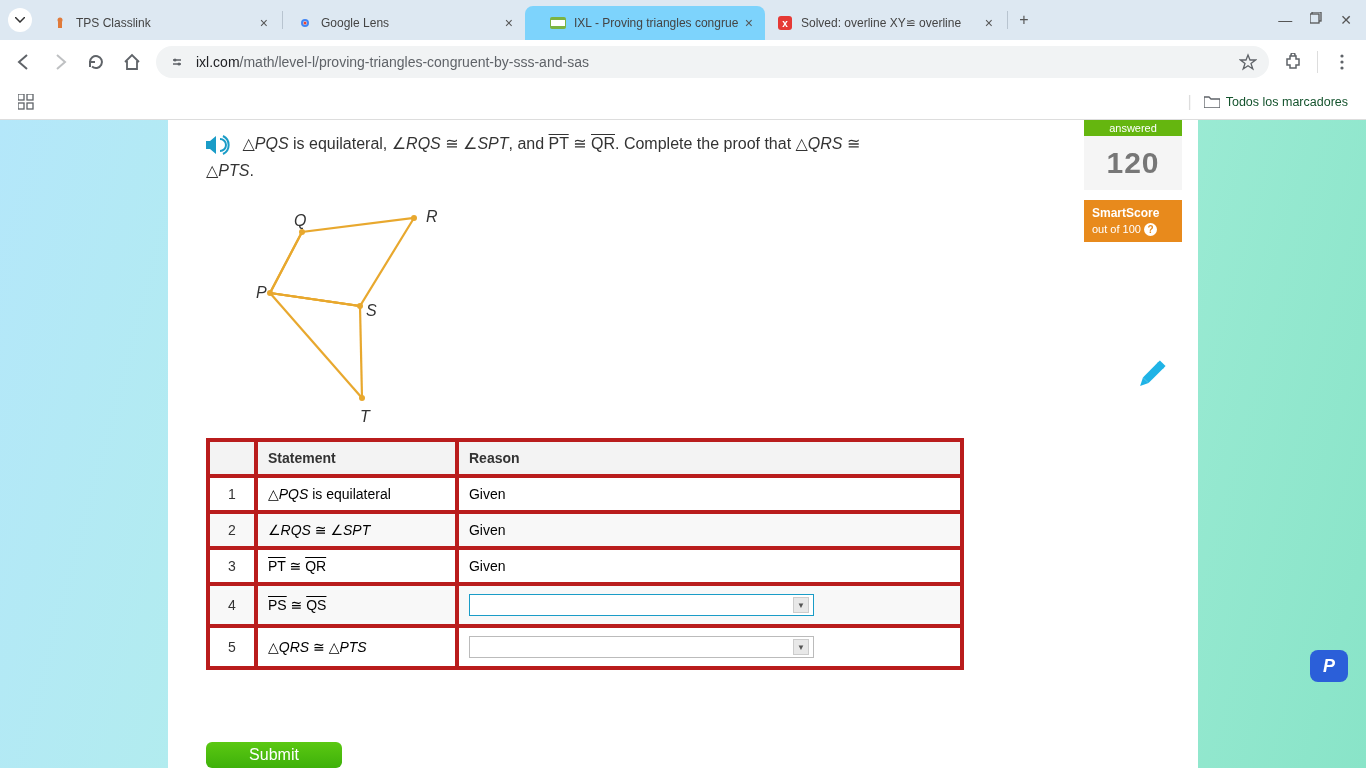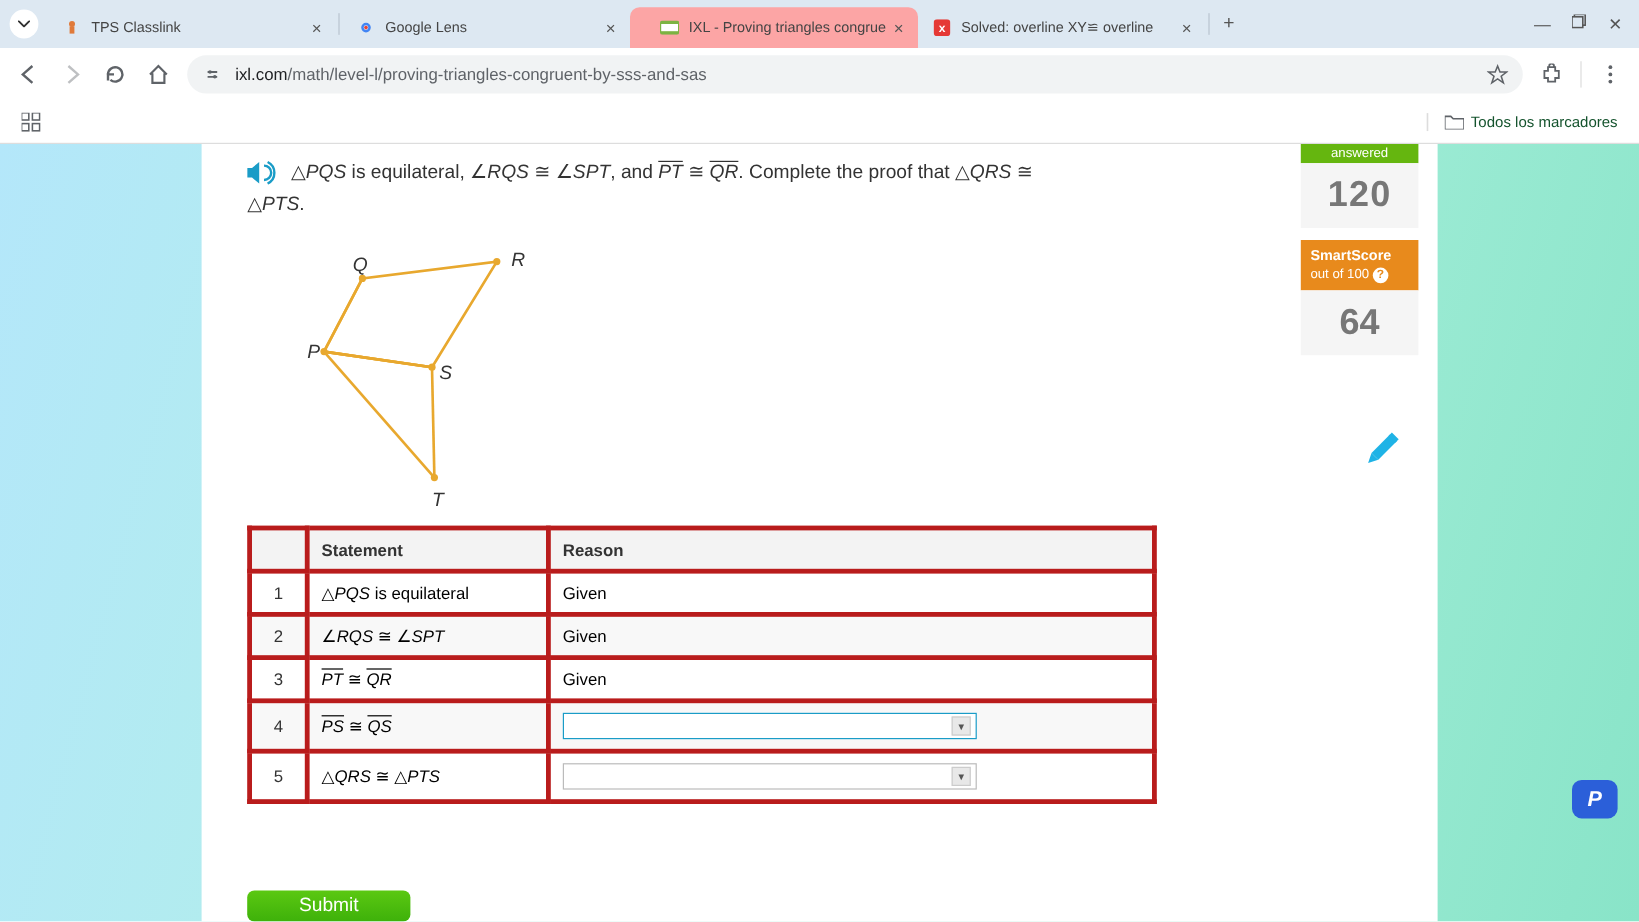--- a/index.html
+++ b/index.html
@@ -2,21 +2,21 @@
 <html><head>
 <meta charset="utf-8">
 <style>
 * { margin: 0; padding: 0; box-sizing: border-box; font-family: Arial, sans-serif; }
 body { width: 1366px; height: 768px; overflow: hidden; background: #fff; }
 
 
 .chrome-bar { background: #dde8f2; height: 40px; display: flex; align-items: center; padding: 0 8px; }
 .tab-dropdown { width: 24px; height: 24px; border-radius: 50%; background: #fff; display: flex; align-items: center; justify-content: center; margin-right: 8px; font-size: 12px; }
 .tab { display: flex; align-items: center; height: 34px; padding: 0 12px; margin-top: 6px; border-radius: 8px 8px 0 0; font-size: 12px; color: #444; width: 240px; position: relative; }
-.tab.active { background: #fca5a5; padding-left: 25px; }
+.tab.active { background: #7dd3fc; padding-left: 25px; }
 .tab-icon { width: 16px; height: 16px; margin-right: 8px; display: inline-flex; align-items: center; justify-content: center; }
 .tab-title { flex: 1; white-space: nowrap; overflow: hidden; text-overflow: ellipsis; }
 .tab-close { font-size: 14px; color: #555; margin-left: 6px; }
 .tab-sep { width: 1px; height: 18px; background: #b8c4d0; margin: 0 2px; }
 .tab-add { width: 28px; height: 28px; display: flex; align-items: center; justify-content: center; font-size: 16px; color: #555; }
 .chrome-window-controls { margin-left: auto; display: flex; gap: 18px; color: #555; font-size: 14px; padding-right: 6px; }
 
 
 .addr-row { background: #fff; height: 44px; display: flex; align-items: center; padding: 0 12px; gap: 12px; }
 .nav-btn { width: 24px; height: 24px; display: flex; align-items: center; justify-content: center; color: #555; }
@@ -36,21 +36,21 @@
 .page-bg { position: relative; height: 648px; background: linear-gradient(105deg, #b4e7fa 0%, #aff2e1 50%, #89e4c8 100%); display: flex; justify-content: center; }
 
 
 .content { width: 1030px; background: #fff; display: flex; position: relative; }
 .main-col { flex: 1; padding: 10px 38px 0 38px; }
 
 
 .speaker { display: inline-flex; vertical-align: middle; margin-right: 8px; }
 .q-text { font-size: 16px; color: #333; line-height: 1.7; }
 .q-text .it { font-style: italic; }
-.overline { text-decoration: overline; font-style: italic; }
+.overline { text-decoration: overline; }
 
 
 .diagram { margin: 14px 0 8px 28px; }
 
 
 table.proof { border-collapse: collapse; width: 758px; margin-top: 10px; font-size: 14px; }
 table.proof th, table.proof td { border: 4px solid #b91c1c; padding: 8px 10px; text-align: left; }
 table.proof th { background: #f3f3f3; font-weight: bold; color: #333; }
 table.proof td.num { width: 48px; text-align: center; color: #333; }
 table.proof tr.alt td { background: #f8f8f8; }
@@ -319,21 +319,20 @@
     <div class="right-rail">
       <div class="stat-box">
         <div class="stat-ans">answered</div>
         <div class="stat-num">120</div>
       </div>
       <div class="smart-box">
         <div class="smart-top">
           <span class="tt">SmartScore</span><br>
           <span>out of 100</span><span class="smart-q">?</span>
         </div>
-        <div class="smart-num">64</div>
       </div>
     </div>
 
     <div class="pencil">
       <svg width="36" height="36">
         <g transform="rotate(45 18 18)">
           <rect x="14" y="2" width="8" height="22" fill="#1fb3e6"></rect>
           <path d="M14 24 L22 24 L18 32 Z" fill="#1fb3e6"></path>
           <rect x="14" y="0" width="8" height="4" fill="#1fb3e6"></rect>
         </g>

